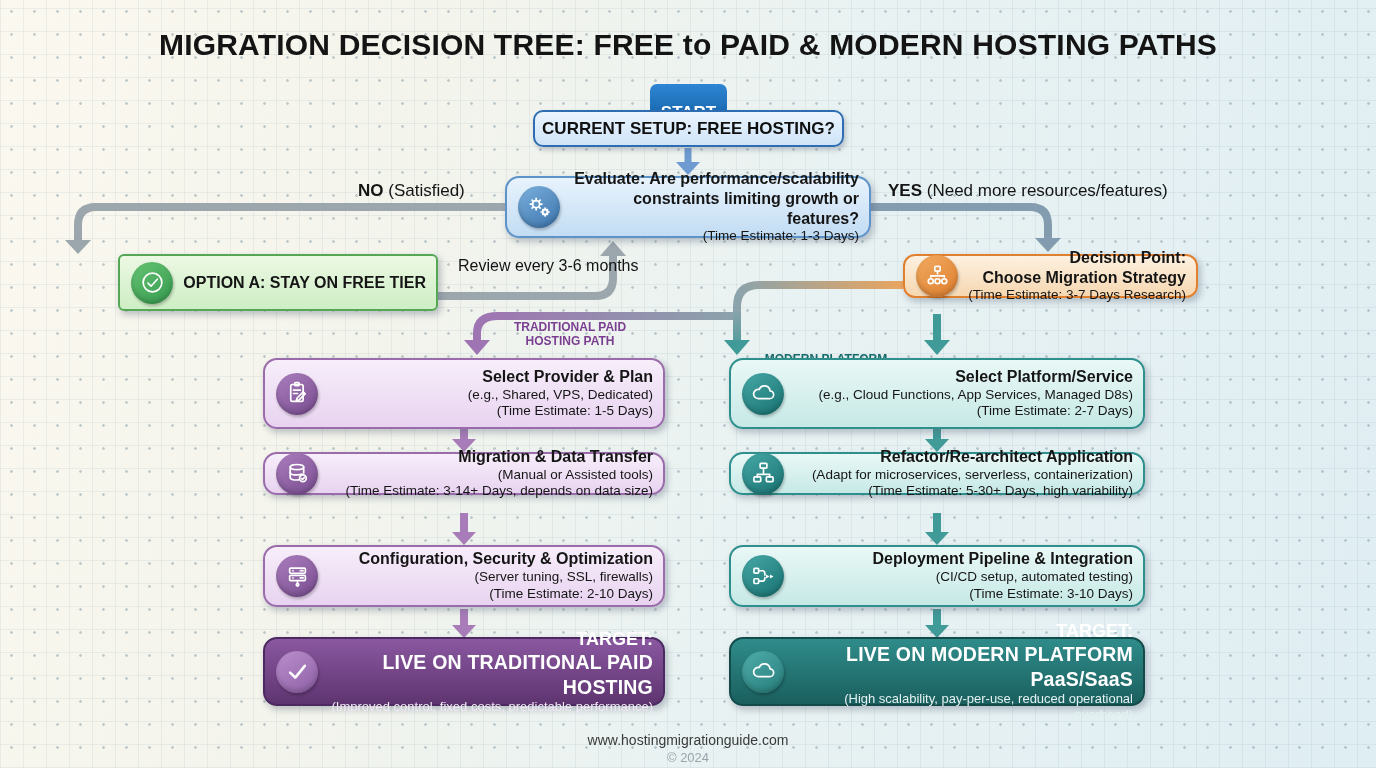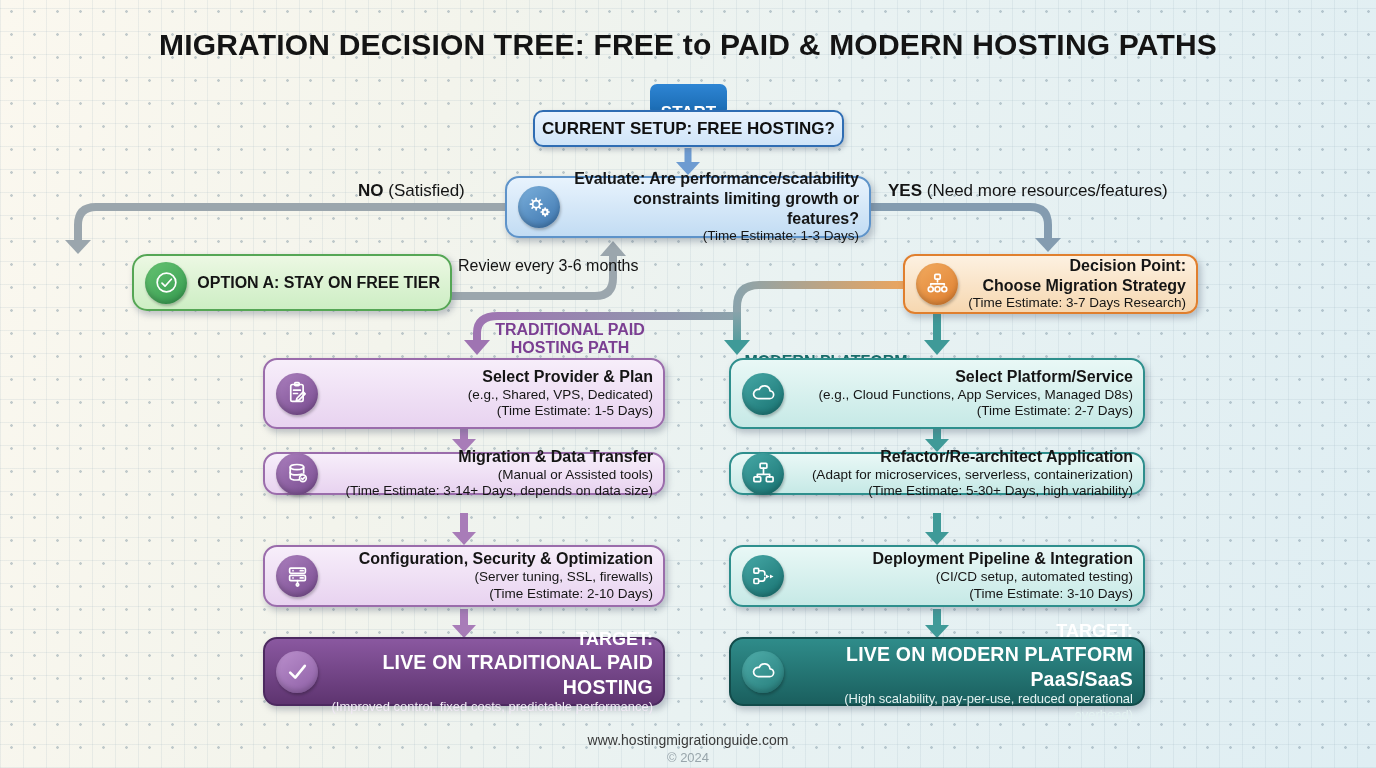--- a/index.html
+++ b/index.html
@@ -58,23 +58,23 @@
   .ic-blue{background:linear-gradient(145deg,#7bb0dc,#3c74ad);}
   .ic-green{background:linear-gradient(145deg,#66c372,#359a4f);}
   .ic-orange{background:linear-gradient(145deg,#f2ab60,#de7e2e);}
   .ic-purple{background:linear-gradient(145deg,#ab7fbe,#774b8e);}
   .ic-purple-lt{background:linear-gradient(145deg,#bb90cd,#8d5fa5);}
   .ic-teal{background:linear-gradient(145deg,#47a9a7,#177170);}
   .ic-teal-lt{background:linear-gradient(145deg,#4fadaa,#267d7b);}
 
   #node-evaluate{left:505px;top:176px;width:366px;height:62px;
     background:linear-gradient(180deg,#e8f3fd,#c2dcf3);border:2px solid #5e93c9;}
-  #node-option-a{left:132px;top:254px;width:320px;height:57px;
-    background:linear-gradient(180deg,#ecf8e3,#cdeec4);border:2px solid #55a655;border-radius:15px;}
-  #node-decision{left:903px;top:254px;width:295px;height:60px;
+  #node-option-a{left:118px;top:254px;width:320px;height:57px;
+    background:linear-gradient(180deg,#ecf8e3,#cdeec4);border:2px solid #55a655;border-radius:6px;}
+  #node-decision{left:903px;top:254px;width:295px;height:44px;
     background:linear-gradient(180deg,#fdf1e1,#f6d7b0);border:2px solid #e07f2e;border-radius:12px;text-decoration:underline;}
   .purple-step{background:linear-gradient(180deg,#f7eefa,#e8d3f0);border:2px solid #9a6cab;}
   .teal-step{background:linear-gradient(180deg,#e9f8f6,#c6e9e6);border:2px solid #2e8f8d;}
   .purple-target{background:linear-gradient(180deg,#8a58a0,#5e3470);border:2px solid #4c2960;}
   .teal-target{background:linear-gradient(180deg,#2f8c8a,#1a5f5e);border:2px solid #124b4a;}
   .target .txt{color:#fff;}
   .target .tg-1{font-size:18px;font-weight:800;}
   .target .tg-2{font-size:19.5px;font-weight:800;letter-spacing:.2px;}
   .target .tg-3{font-size:13px;font-weight:400;color:#f1e9f5;}
   .teal-target .tg-3{color:#e3f2f1;}
@@ -84,21 +84,21 @@
   .row-1{top:358px;height:71px;}
   .row-2{top:452px;height:43px;}
   .row-3{top:545px;height:62px;}
   .row-4{top:637px;height:69px;}
 
   .branch-label{position:absolute;z-index:3;font-size:17px;color:#141414;white-space:nowrap;}
   .branch-label b{font-weight:700;}
   #label-no{left:358px;top:181px;}
   #label-yes{left:888px;top:181px;}
   #label-review{left:458px;top:257px;font-size:16px;}
-  .path-label{position:absolute;z-index:3;text-align:center;font-size:16px;font-weight:800;line-height:1.15;white-space:nowrap;}
+  .path-label{position:absolute;z-index:3;text-align:center;font-size:12px;font-weight:800;line-height:1.15;white-space:nowrap;}
   #label-trad{left:470px;top:321px;width:200px;color:#7b3f92;}
   #label-modern{left:726px;top:309px;width:200px;color:#176d6b;margin-top:44px;}
 
   .footer{position:absolute;left:0;width:1376px;text-align:center;z-index:3;}
   #footer-url{top:732px;font-size:14px;color:#3a3a3a;}
   #footer-copy{top:750px;font-size:13px;color:#98a5ab;}
 </style>
 </head>
 <body>
 

